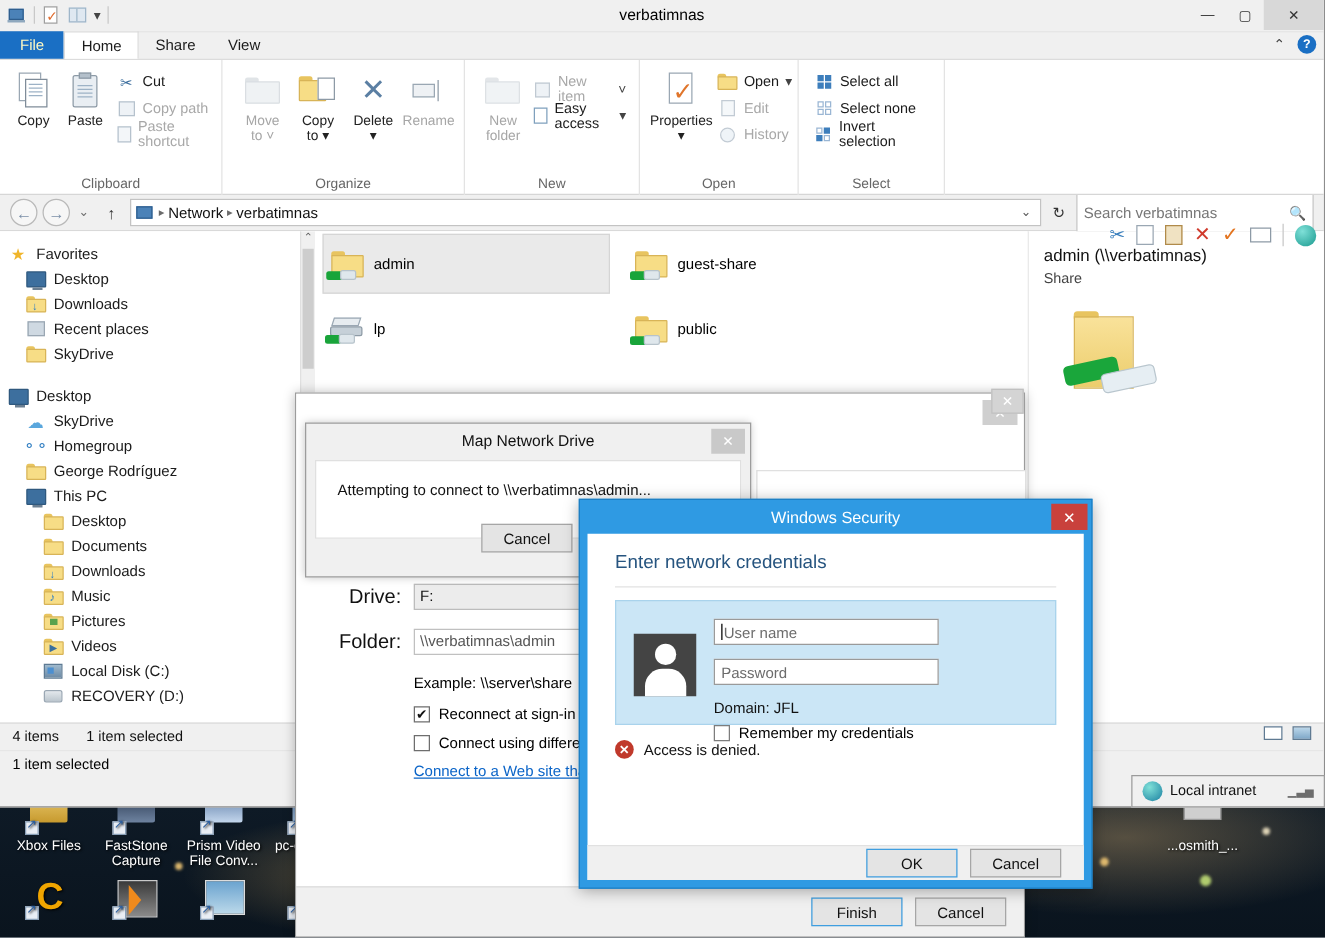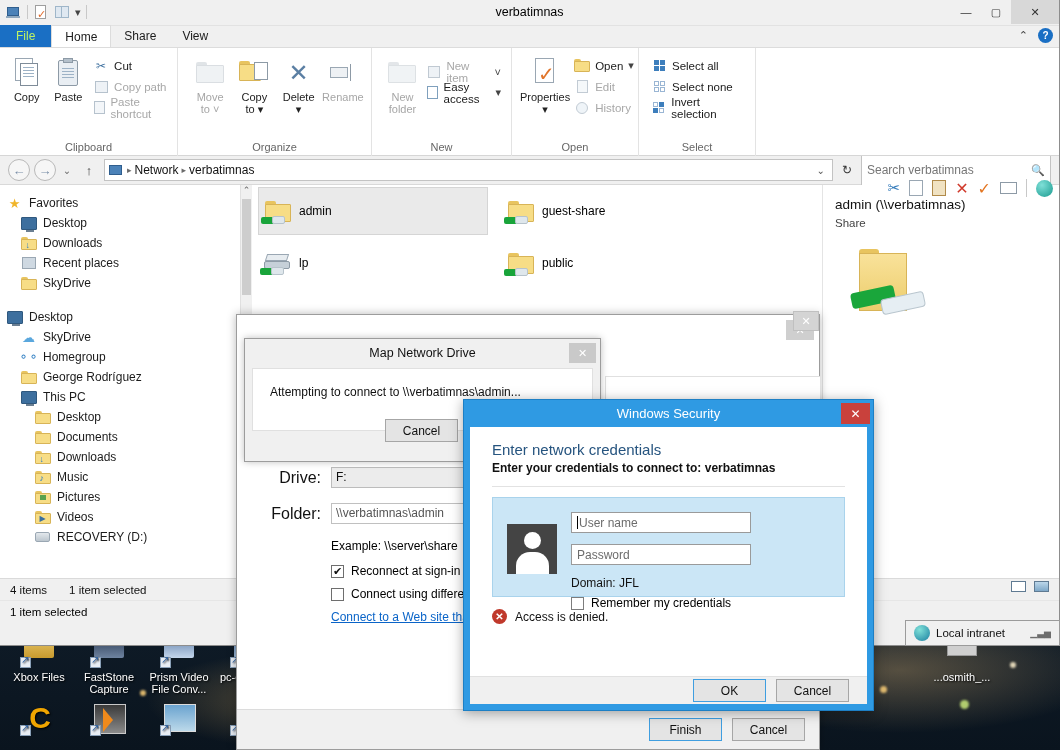--- a/index.html
+++ b/index.html
@@ -42,21 +42,21 @@
      font-size:12.5px; color:#000; }
   .wbtns { position:absolute; right:0; top:0; display:flex; }
   .wbtn { width:30px; height:24px; display:flex; align-items:center; justify-content:center;
      font-size:11px; color:#333; }
   .wbtn.close { width:48px; background:#d8d8d8; }
 
   
   .rbtabs { height:22px; background:#f0f0f0; display:flex; align-items:flex-end;
       position:relative; border-bottom:1px solid #dcdcdc; }
   .rbtab { height:22px; padding:0 13px; line-height:22px; font-size:12px; color:#1b1b1b; }
-  .rbtab.file { background:#1a6fc4; color:#bef264; padding:0 16px;margin-top:44px; }
+  .rbtab.file { background:#1a6fc4; color:#fef9c3; padding:0 16px;margin-top:44px; }
   .rbtab.active { background:#fff; border:1px solid #dcdcdc; border-bottom:none; }
   .rbhelp { position:absolute; right:6px; top:2px; display:flex; align-items:center; gap:10px; }
   .chev { color:#444; font-size:11px; }
   .helpq { width:15px; height:15px; border-radius:50%; background:#1a6fc4; color:#fff;
     font-size:10px; font-weight:bold; display:flex; align-items:center; justify-content:center; }
 
   
   .ribbon { height:108px; background:#fff; border-bottom:1px solid #d6d6d6; display:flex; position:relative; }
   .rgroup { height:108px; display:flex; flex-direction:column; padding:4px 0 0 0;
      border-right:1px solid #e3e3e3; position:relative; }
@@ -683,20 +683,28 @@
           <span class="folder sm" style="position:relative;">
               <span class="tab"></span>
               <span class="bdy"></span>
             <span style="position:absolute;left:5px;top:3px;color:#3a6f9e;font-size:8px;">▶</span>
             </span>
         </span>
         <span>Videos</span>
       </div>
       <div class="navitem ind2">
         <span class="nic">
+          <span style="display:block;width:15px;height:12px;background:linear-gradient(#9fb9cd,#6d8ba6);border:1px solid #5d7a93;position:relative;">
+            <span style="position:absolute;left:2px;top:2px;width:5px;height:5px;background:#4c8fd0;"></span>
+          </span>
+        </span>
+        <span>Local Disk (C:)</span>
+      </div>
+      <div class="navitem ind2">
+        <span class="nic">
           <span style="display:block;width:15px;height:10px;background:linear-gradient(#e3e8ec,#bcc6ce);border:1px solid #9aa7b3;border-radius:2px;"></span>
         </span>
         <span>RECOVERY (D:)</span>
       </div>
 
       <div class="navsplit">
         <div class="sup">⌃</div>
         <div class="sbar"></div>
       </div>
     </div>
@@ -842,21 +850,20 @@
   <div class="btn cbtn" style="position:absolute;">Cancel</div>
 </div>
 
 <div id="winsec">
   <div class="tbar">
     <div class="ttl">Windows Security</div>
     <div class="cx">✕</div>
   </div>
   <div class="body">
     <div class="sec-h1">Enter network credentials</div>
-    <div class="sec-h2">Enter your credentials to connect to: verbatimnas</div>
     <div class="sec-hr"></div>
 
     <div class="credpanel">
       <div class="avatar">
         <div class="head"></div>
           <div class="body2"></div>
       </div>
       <div class="credfields">
         <div class="credinput">
           <span class="caret"></span>

